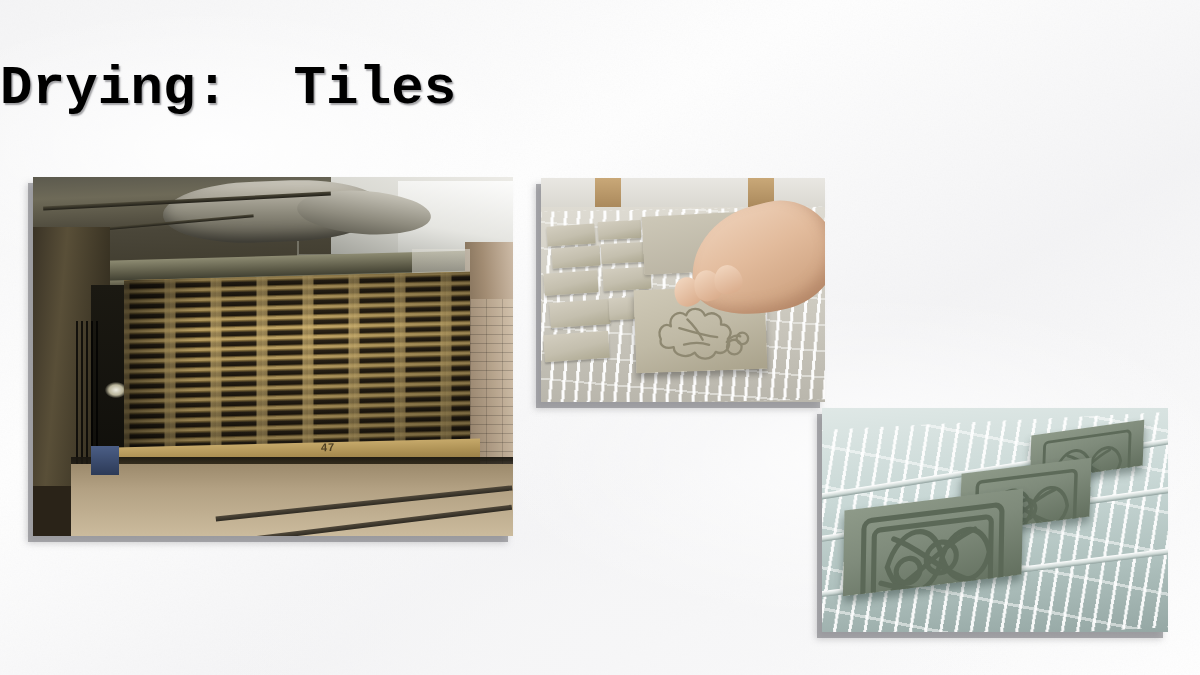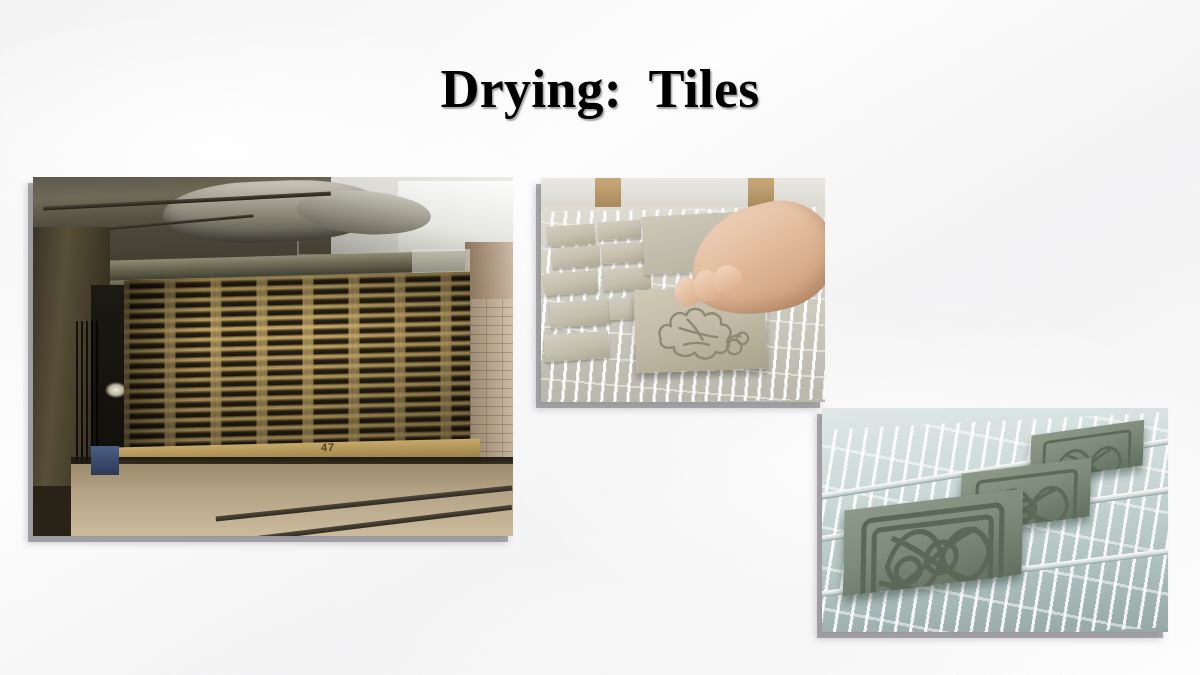--- a/index.html
+++ b/index.html
@@ -39,22 +39,22 @@
       radial-gradient(ellipse 50% 40% at 50% 95%, rgba(246,246,247,.9), rgba(255,255,255,0) 70%),
       linear-gradient(150deg, rgba(236,236,238,.55) 0%, rgba(255,255,255,.2) 35%, rgba(233,233,236,.5) 62%, rgba(255,255,255,.25) 100%);
   }
 
   
   #title {
     position: absolute;
     left: 0;
     top: 58px;
     width: 1200px;
-    text-align: center;
-    font-family: Liberation Serif, serif;
+    text-align: left;
+    font-family: Liberation Mono, monospace;
     font-weight: bold;
     font-size: 54px;
     line-height: 62px;
     letter-spacing: .2px;
     color: #000000;
     white-space: pre;
     text-shadow: 1.5px 1.5px 1.6px rgba(90,90,95,.55);
   }
 
   

